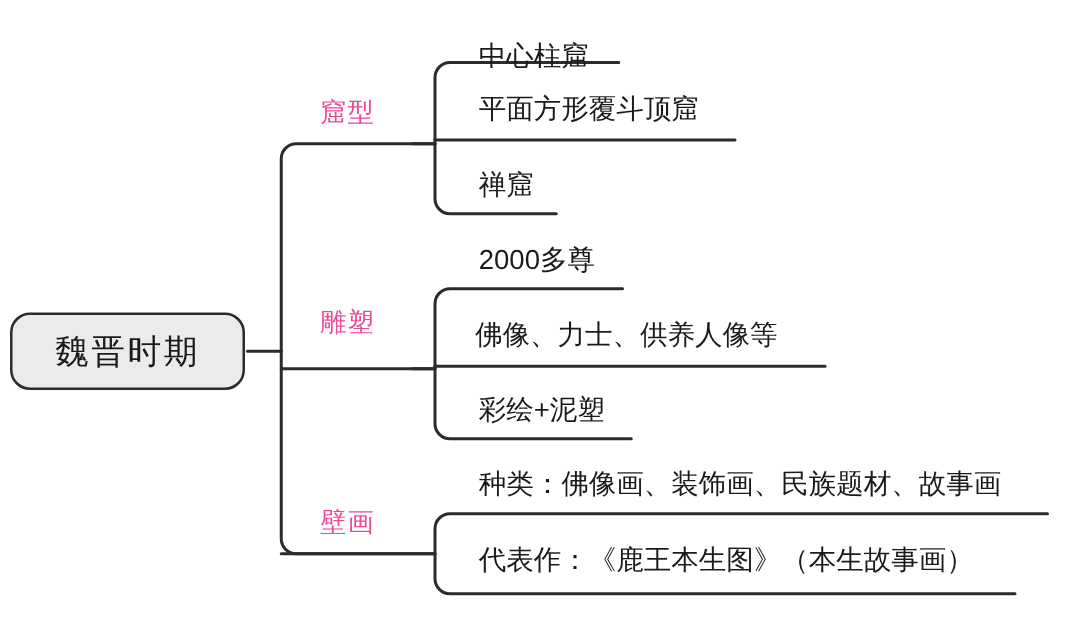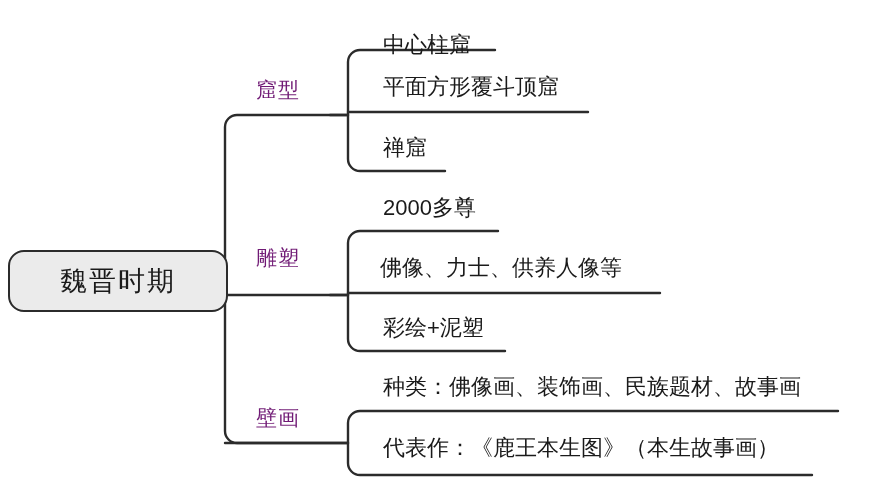--- a/index.html
+++ b/index.html
@@ -20,40 +20,40 @@
     left: 0;
     top: 0;
     width: 871px;
     height: 500px;
     pointer-events: none;
   }
   .root-node {
     position: absolute;
     left: 8px;
     top: 250px;
-    width: 220px;
+    width: 188px;
     height: 62px;
     box-sizing: border-box;
     background: #ebebeb;
     border: 2px solid #2b2b2b;
     border-radius: 16px;
     display: flex;
     align-items: center;
     justify-content: center;
   }
   .root-label {
     font-size: 27px;
     color: #1a1a1a;
     letter-spacing: 2px;
     white-space: nowrap;
   }
   .branch-label {
     position: absolute;
     font-size: 21px;
-    color: #701a75;
+    color: #ec4899;
     letter-spacing: 1px;
     white-space: nowrap;
   }
   .leaf-label {
     position: absolute;
     font-size: 22px;
     color: #1a1a1a;
     white-space: nowrap;
   }
   .leaf-label.wide {

